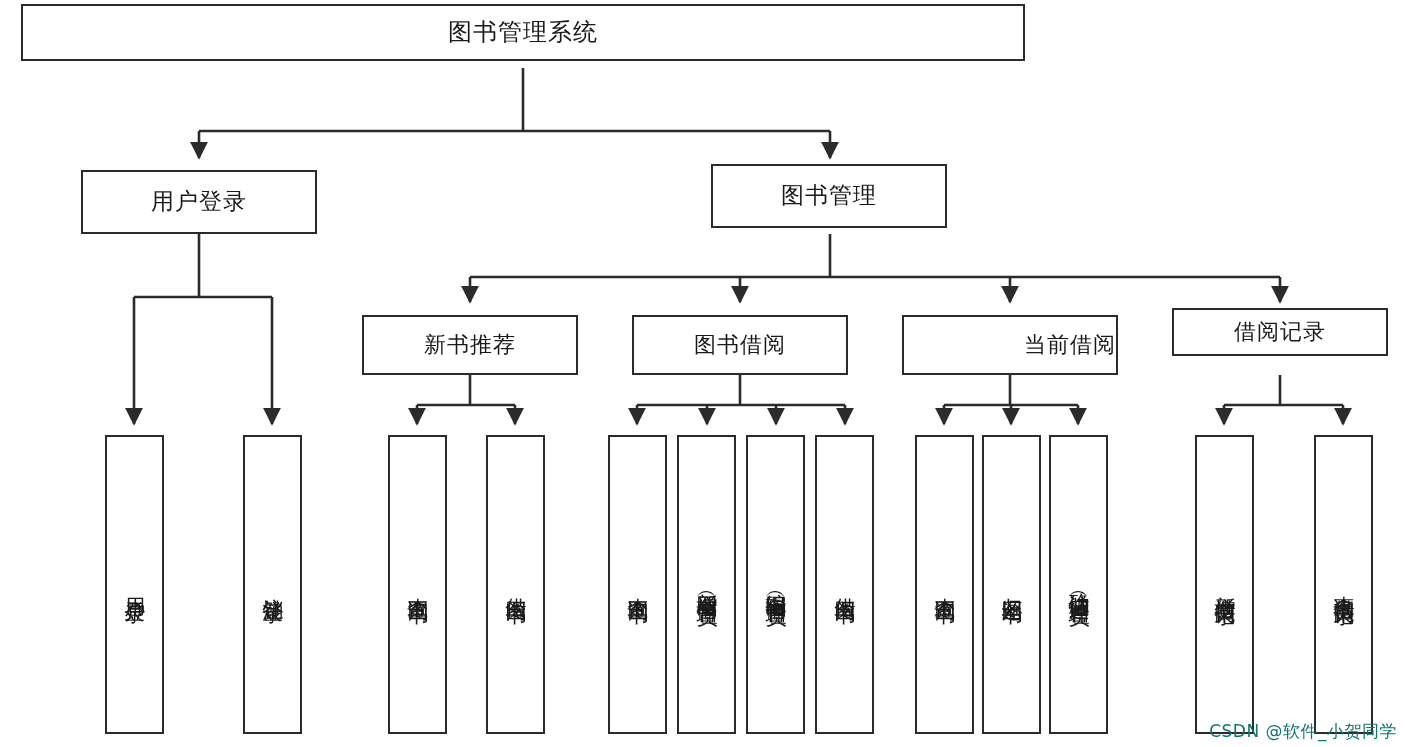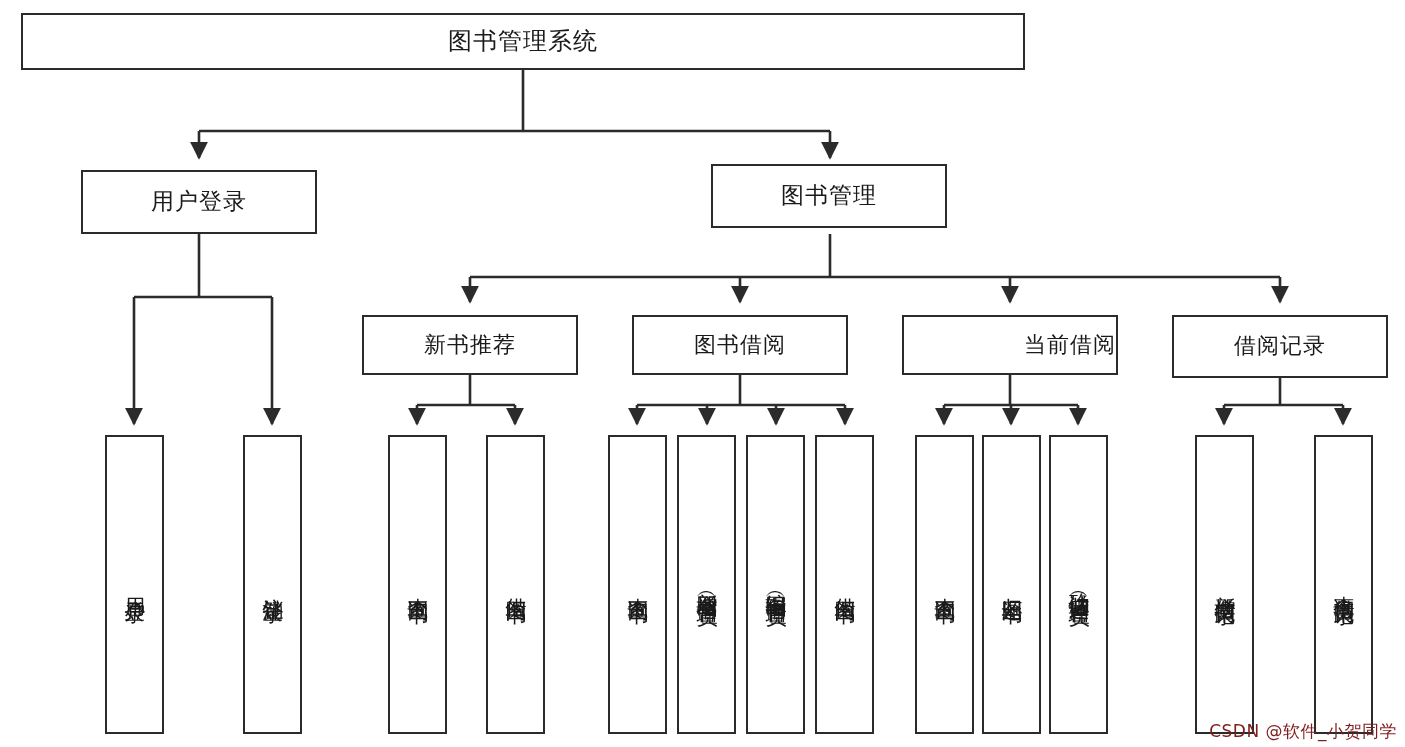--- a/index.html
+++ b/index.html
@@ -47,21 +47,21 @@
     white-space:normal;
     max-height:280px;
     text-align:center;
   }
 
   .watermark{
     position:absolute;
     right:8px;
     bottom:4px;
     font-size:17px;
-    color:#7f1d1d;
+    color:#0f766e;
     letter-spacing:0.5px;
     white-space:nowrap;
     font-family:"DejaVu Sans","Liberation Sans",sans-serif;
   }
 </style>
 </head>
 <body>
 
 <div id="canvas">
 
@@ -108,41 +108,41 @@
       <path d="M 1011 405 L 1011 424" marker-end="url(#arr)"></path>
       <path d="M 1078 405 L 1078 424" marker-end="url(#arr)"></path>
 
       <path d="M 1280 375 L 1280 405"></path>
       <path d="M 1224 405 L 1343 405"></path>
       <path d="M 1224 405 L 1224 424" marker-end="url(#arr)"></path>
       <path d="M 1343 405 L 1343 424" marker-end="url(#arr)"></path>
     </g>
   </svg>
 
-  <div class="node level0" style="left:21px;top:13px;width:1004px;height:57px;">
+  <div class="node level0" style="left:21px;top:4px;width:1004px;height:57px;">
     <span class="lbl">图书管理系统</span>
   </div>
 
   <div class="node level1" style="left:81px;top:170px;width:236px;height:64px;">
     <span class="lbl">用户登录</span>
   </div>
   <div class="node level1" style="left:711px;top:164px;width:236px;height:64px;">
     <span class="lbl">图书管理</span>
   </div>
 
   <div class="node level2" style="left:362px;top:315px;width:216px;height:60px;font-family:Liberation Serif, serif;">
     <span class="lbl">新书推荐</span>
   </div>
   <div class="node level2" style="left:632px;top:315px;width:216px;height:60px;">
     <span class="lbl">图书借阅</span>
   </div>
   <div class="node level2" style="left:902px;top:315px;width:216px;height:60px;justify-content:flex-end;">
     <span class="lbl">当前借阅</span>
   </div>
-  <div class="node level2" style="left:1172px;top:315px;width:216px;height:63px;">
+  <div class="node level2" style="left:1172px;top:308px;width:216px;height:48px;">
     <span class="lbl">借阅记录</span>
   </div>
 
   <div class="node leaf" style="left:105px;top:435px;width:59px;height:299px;">
     <span class="lbl">用户登录</span>
   </div>
   <div class="node leaf" style="left:243px;top:435px;width:59px;height:299px;">
     <span class="lbl">注销登录</span>
   </div>
 

